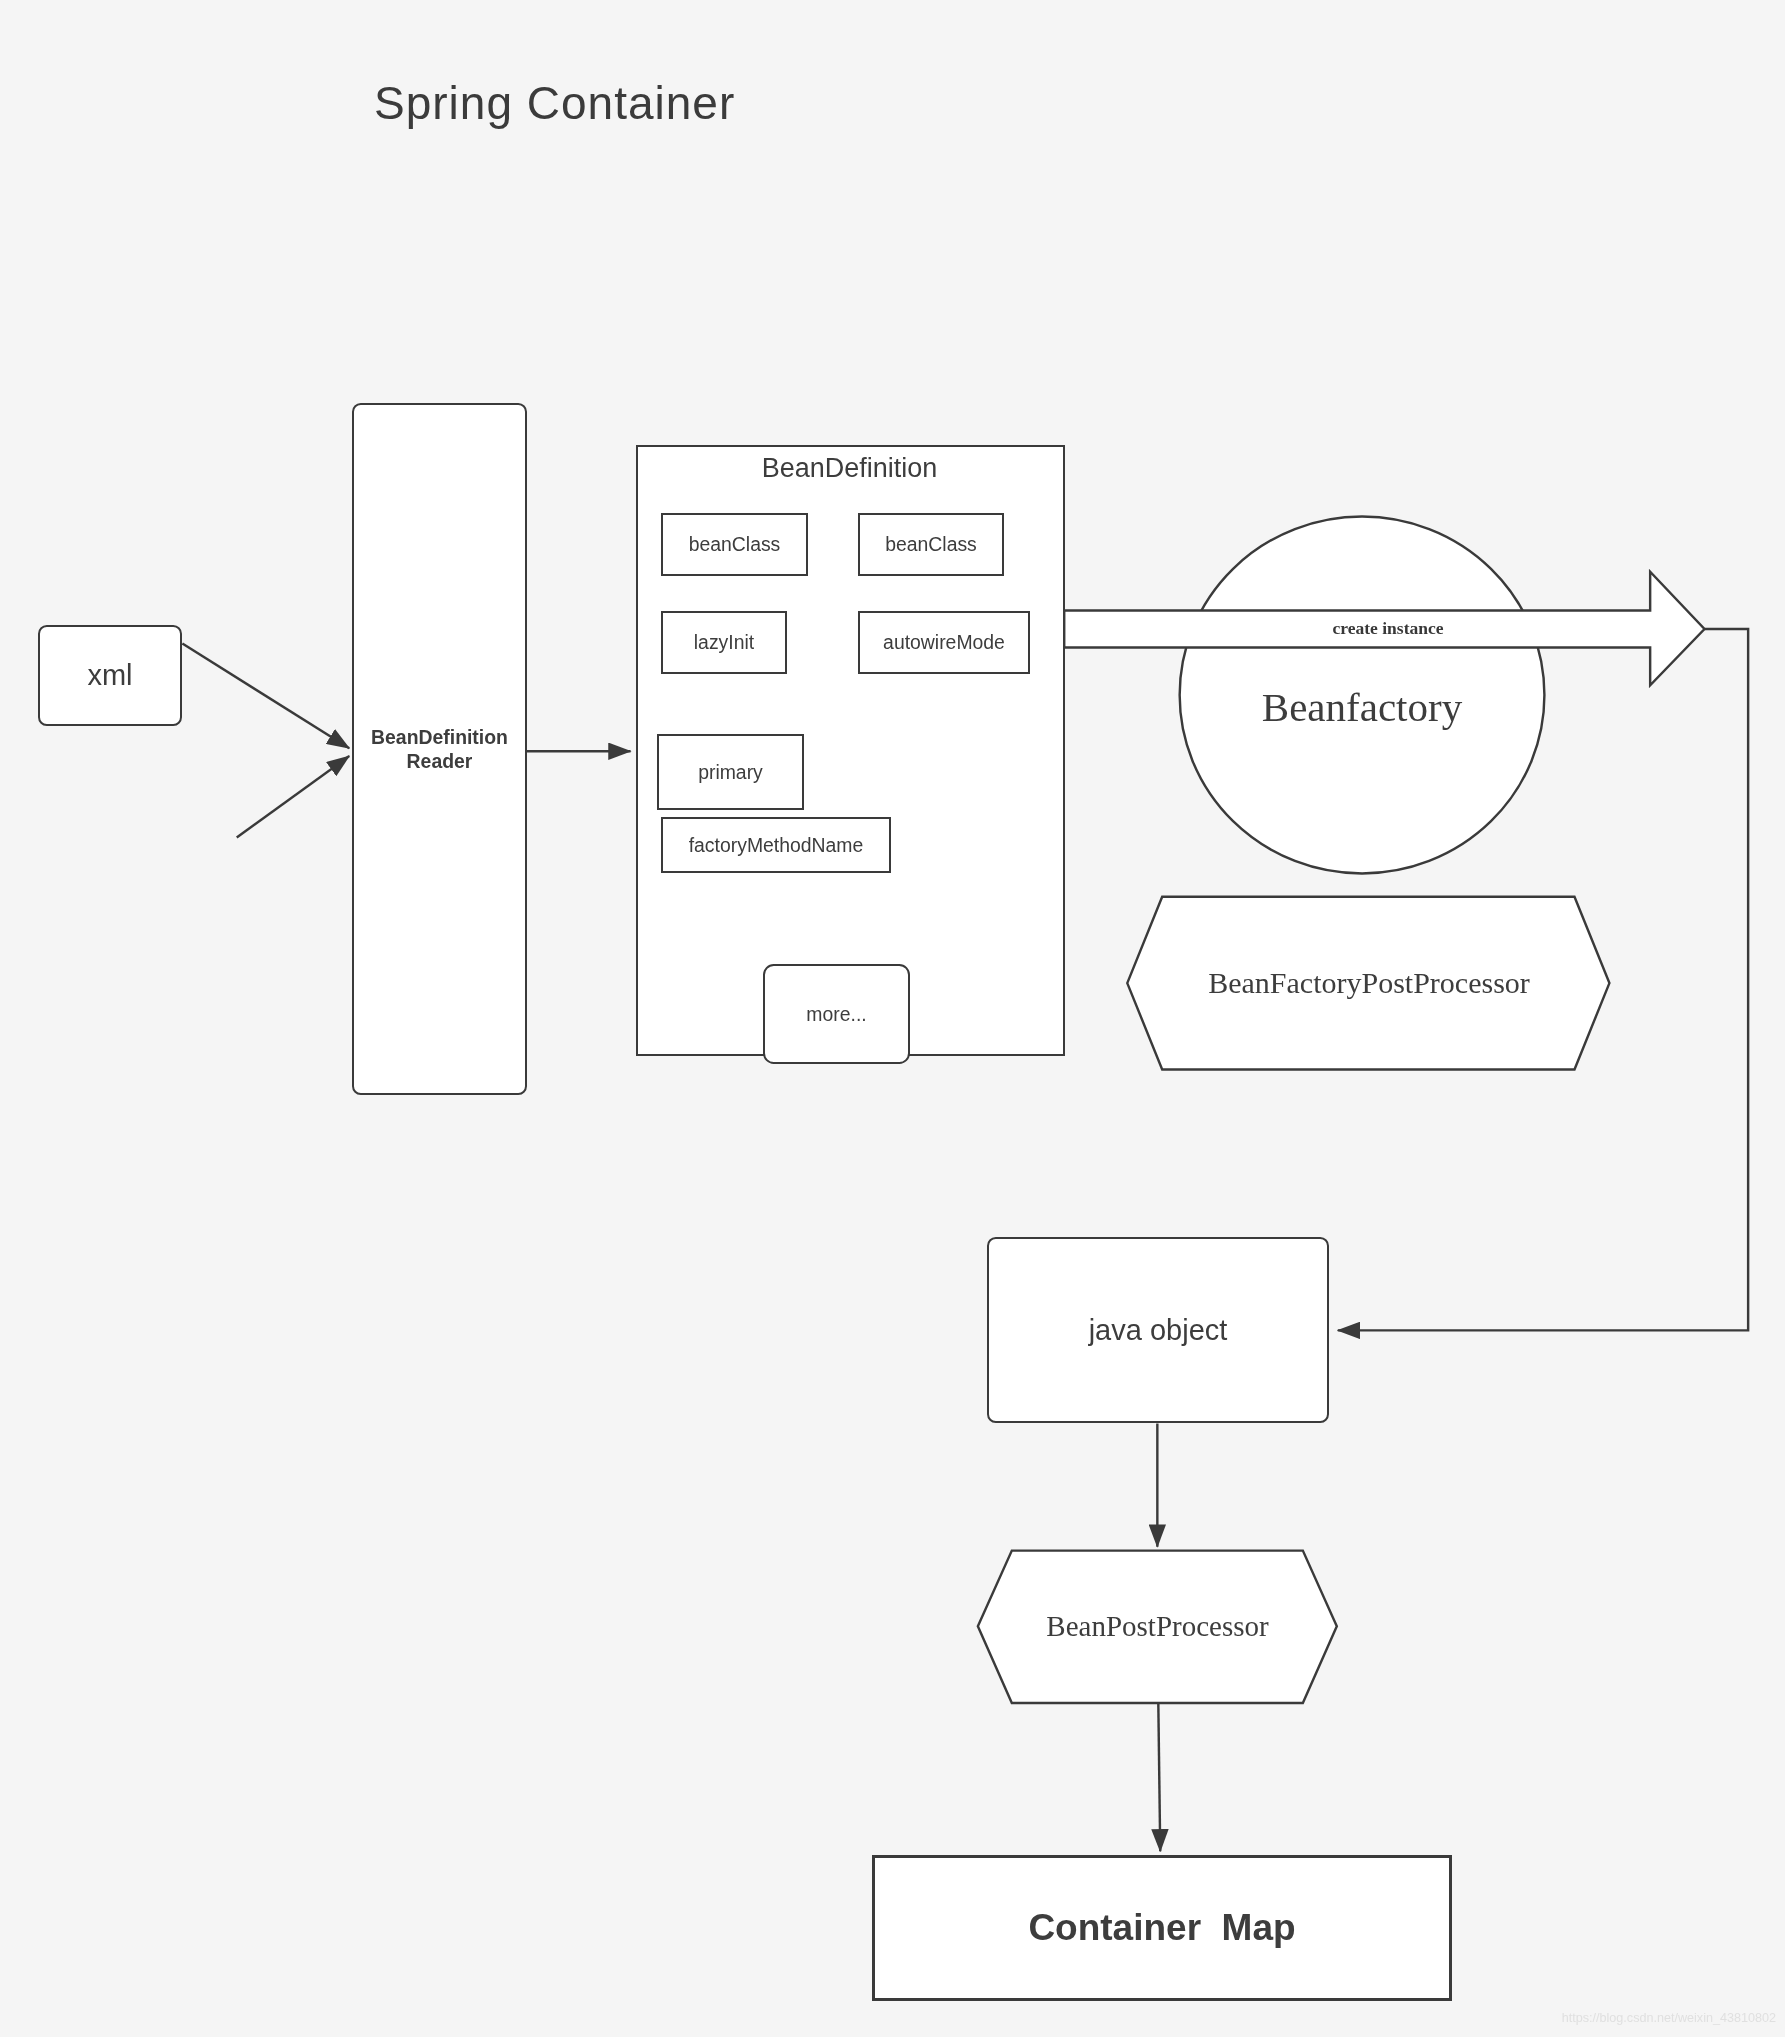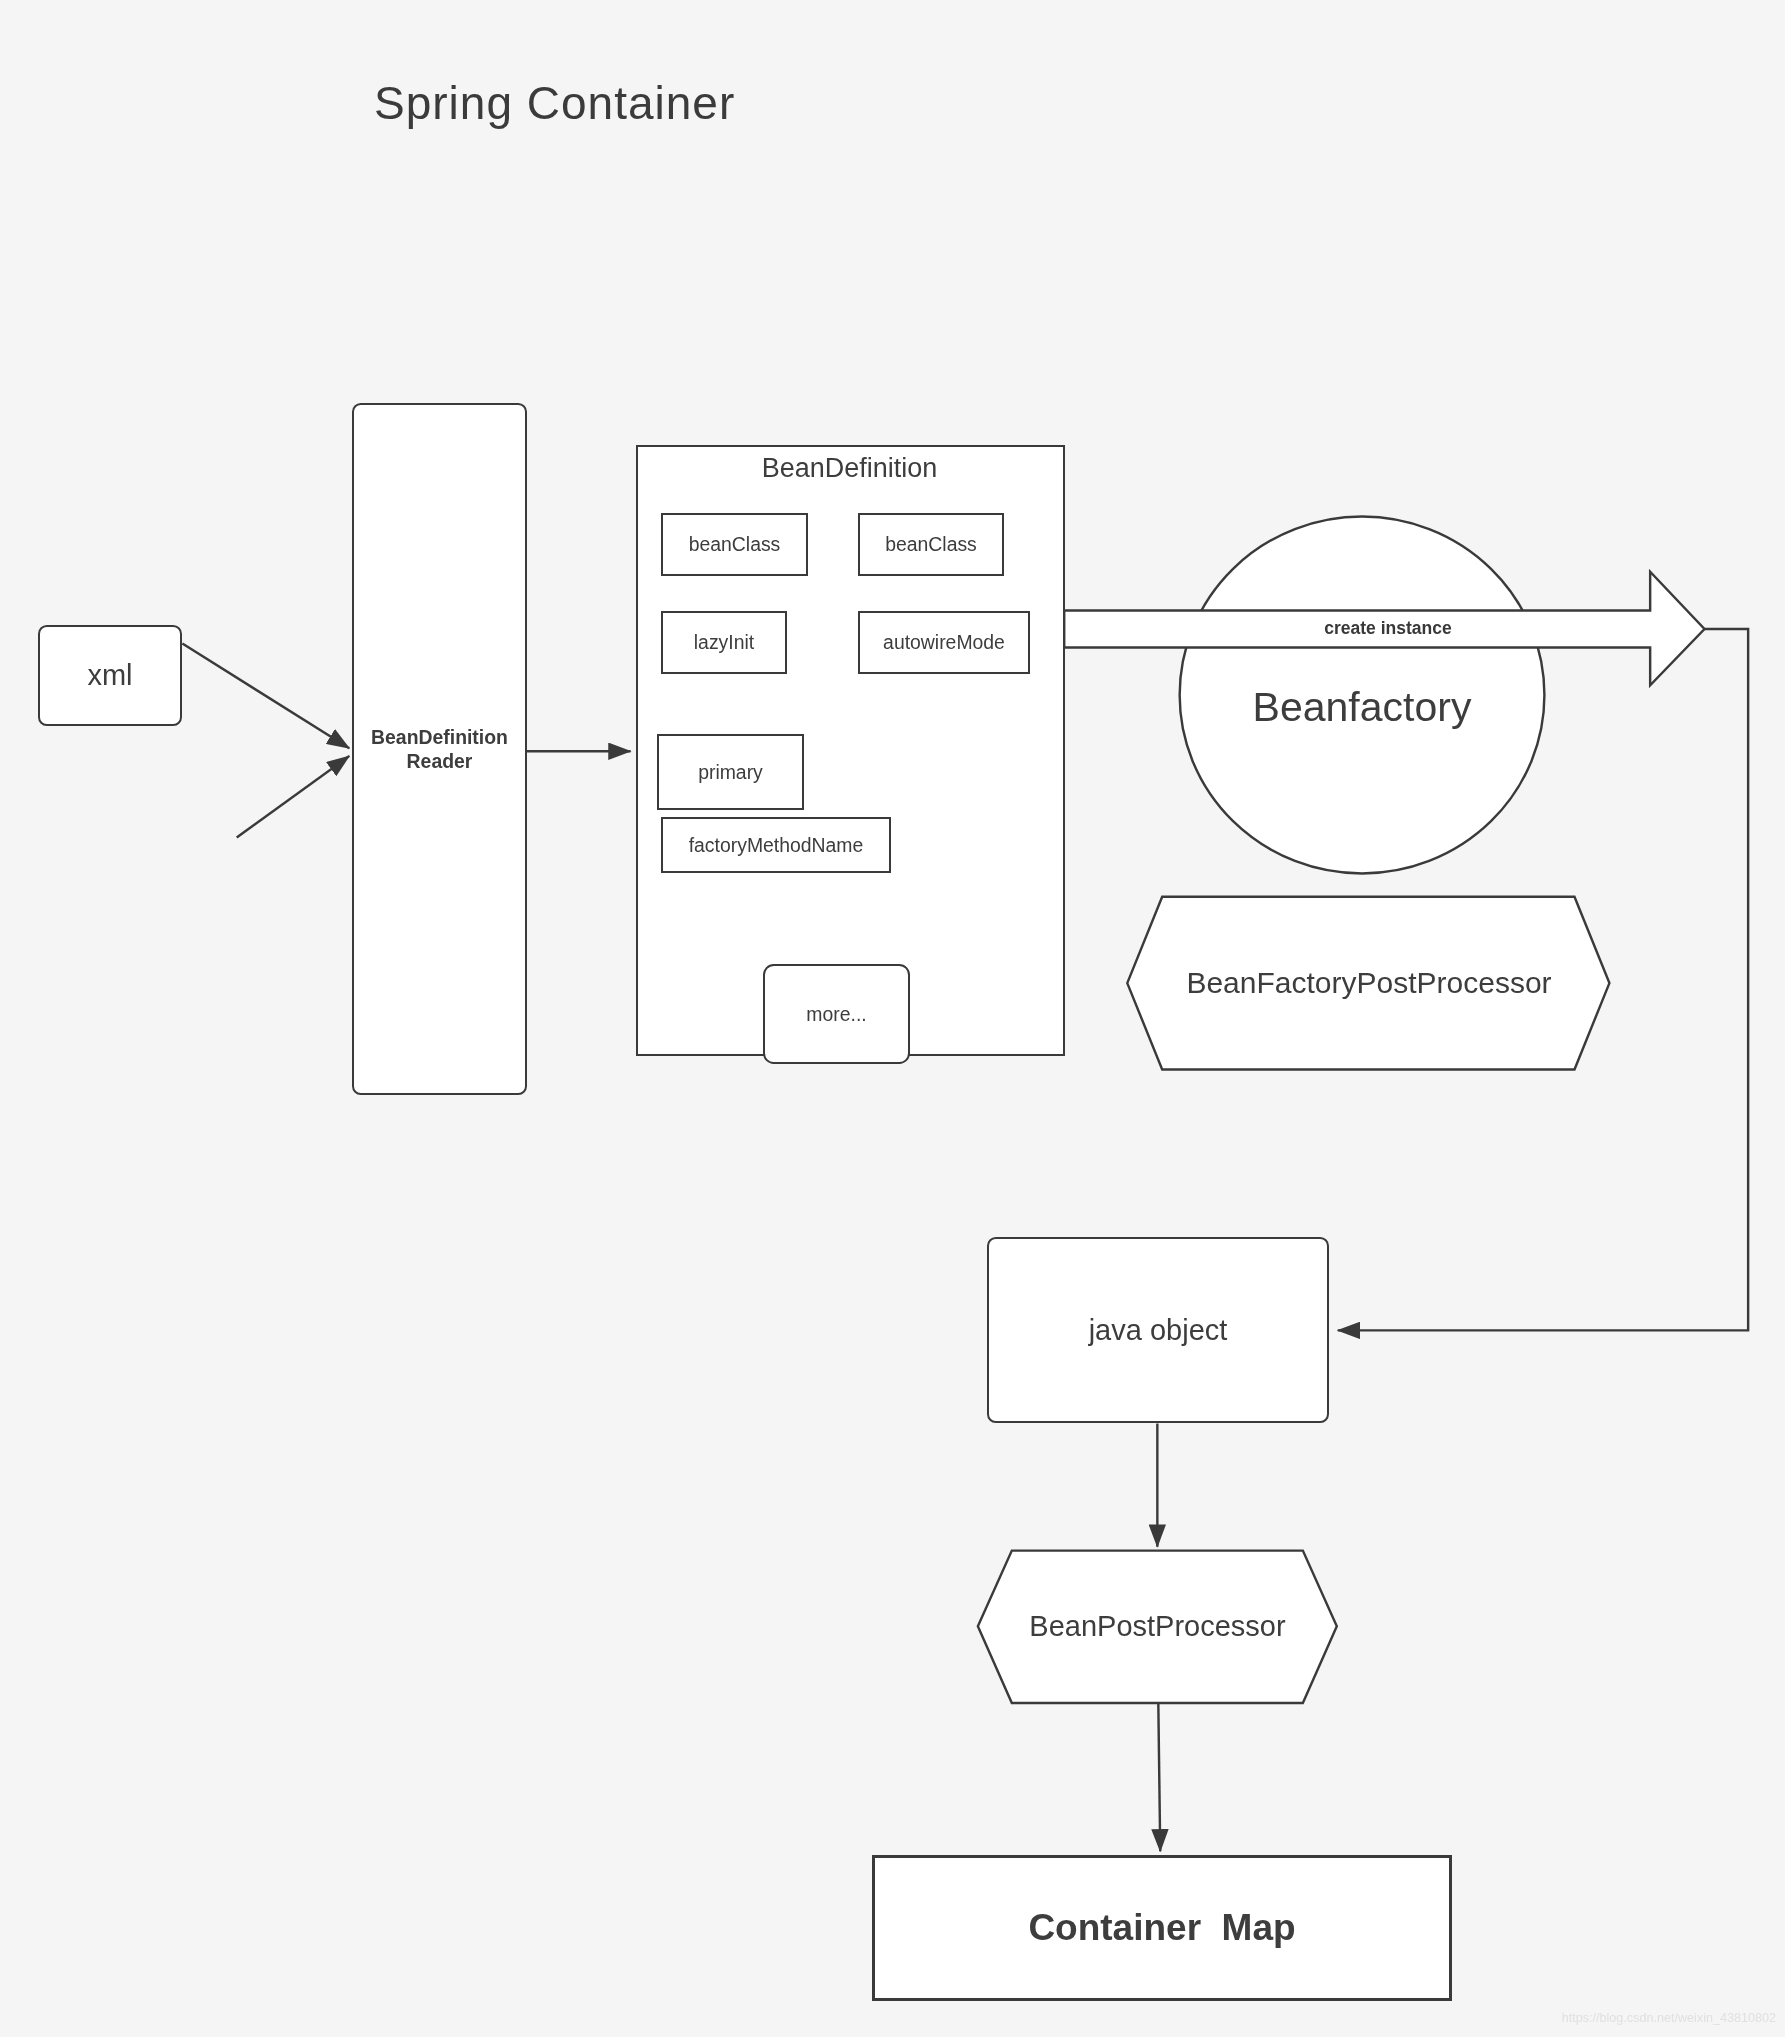--- a/index.html
+++ b/index.html
@@ -5,21 +5,21 @@
   html,body{margin:0;padding:0;}
   .canvas{
     position:relative;
     width:1785px;height:2038px;
     background:#f5f5f5;
     font-family:"Liberation Sans", sans-serif;
     color:#3d3d3d;
     overflow:hidden;
   }
   svg.layer{position:absolute;left:0;top:0;}
-  .lbl{position:absolute;display:flex;align-items:center;justify-content:center;text-align:right;}
+  .lbl{position:absolute;display:flex;align-items:center;justify-content:center;text-align:right;font-family:Liberation Serif, serif;}
   .node{
     position:absolute;box-sizing:border-box;
     background:#ffffff;border:2.9px solid #3a3a3a;
     display:flex;align-items:center;justify-content:center;text-align:center;
   }
   .rounded{border-radius:8.7px;}
   .diagram-title{
     position:absolute;left:374px;top:76px;
     font-size:46px;color:#3b3b3b;letter-spacing:1px;
   }

